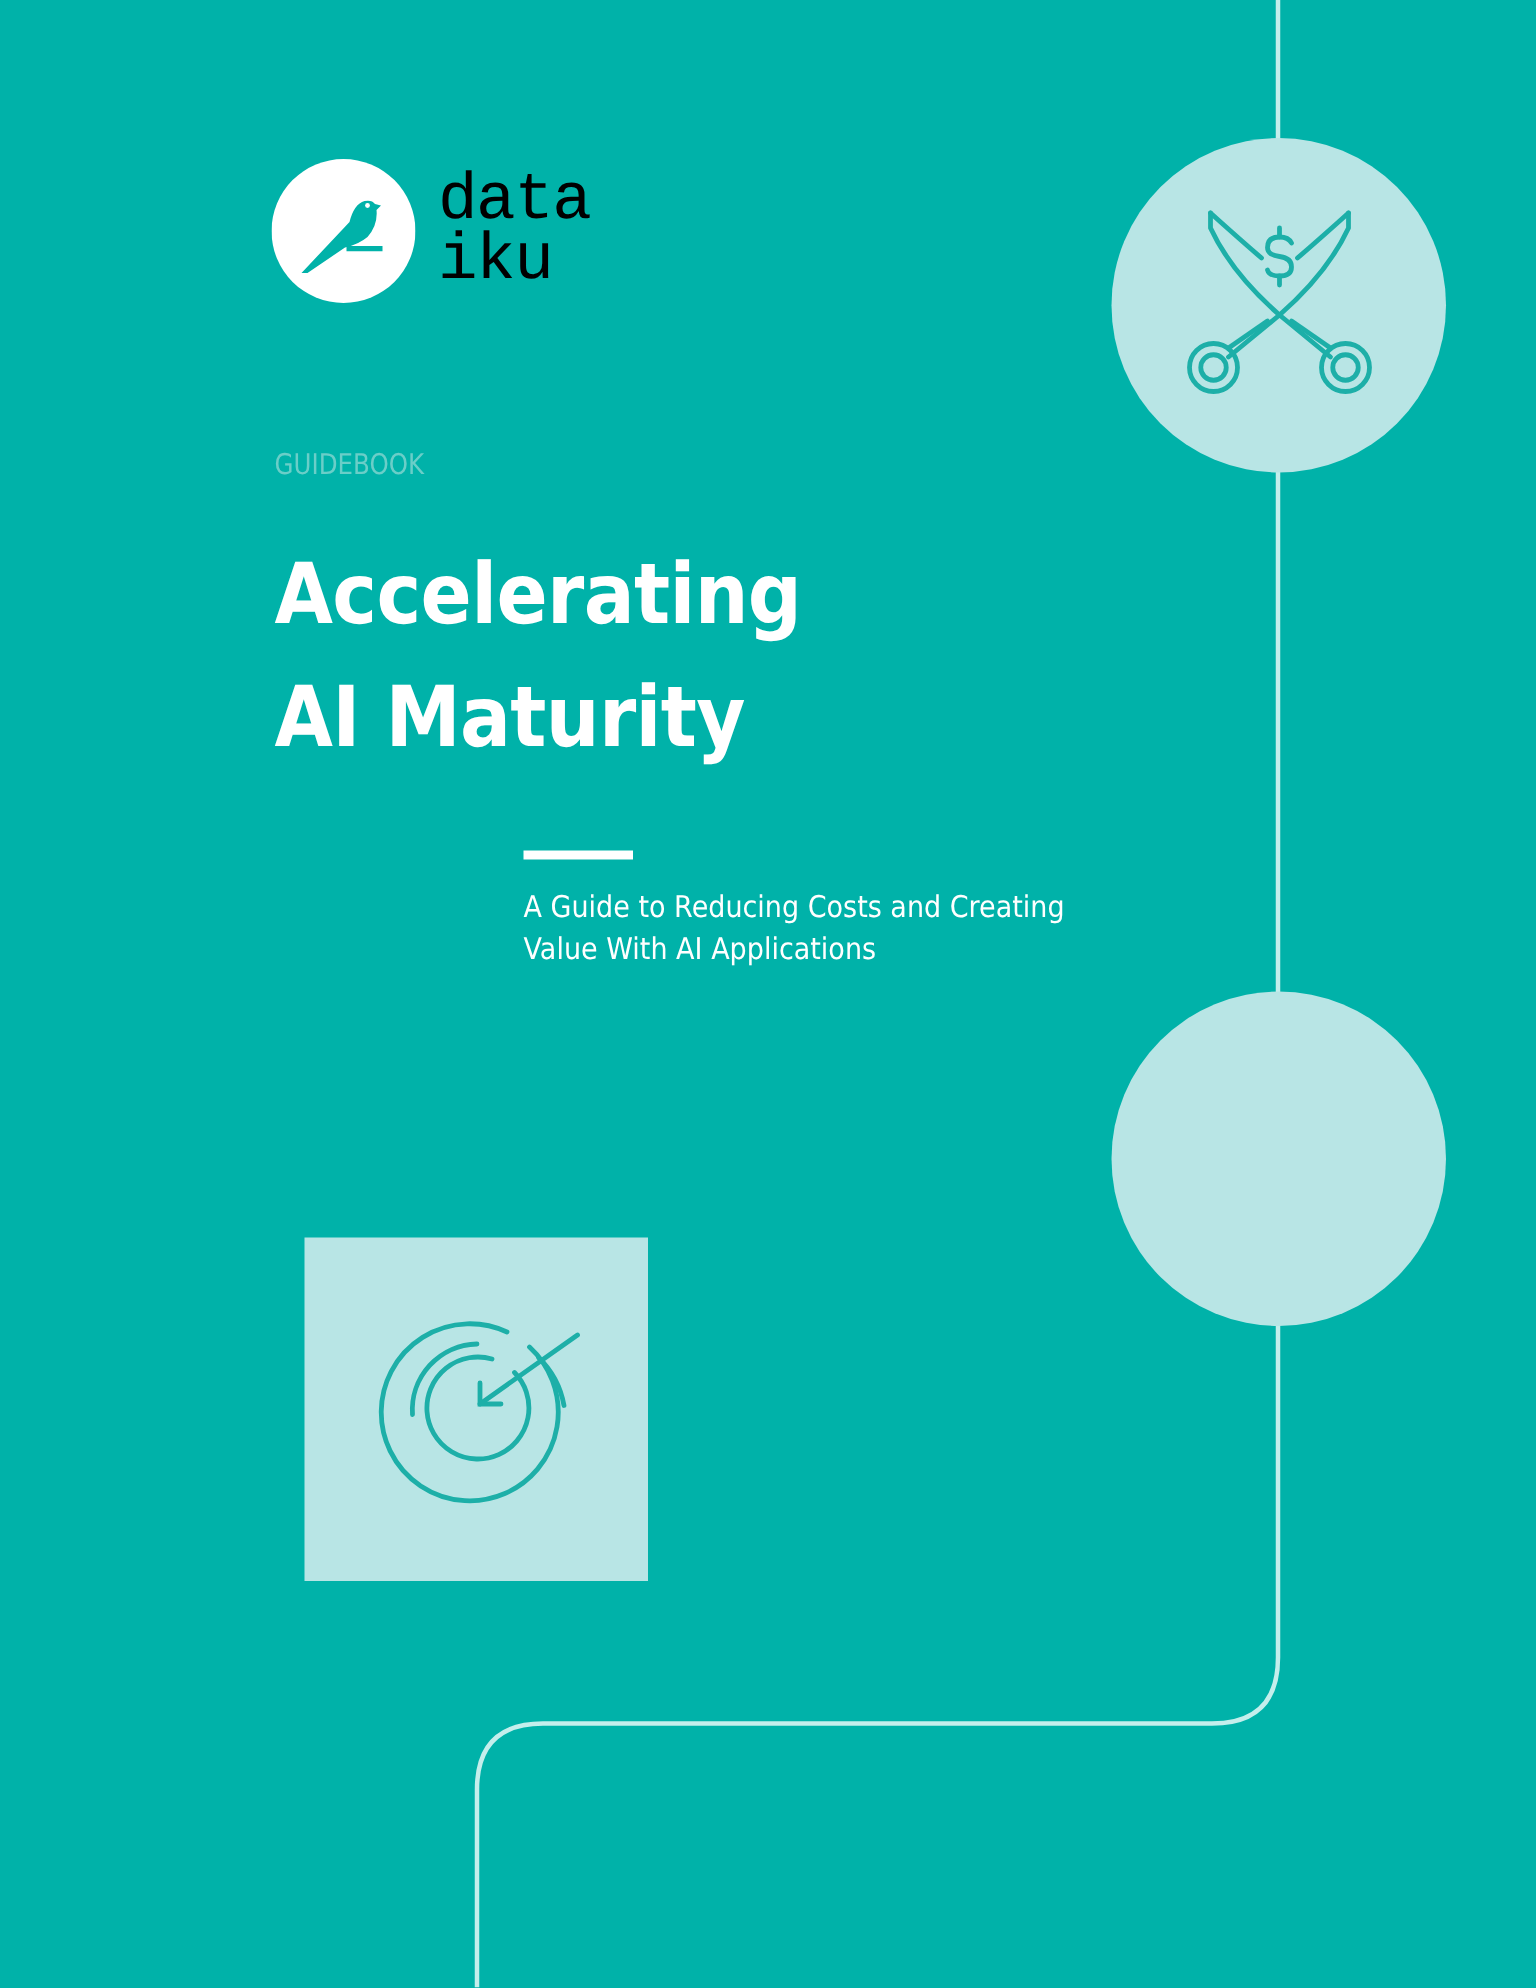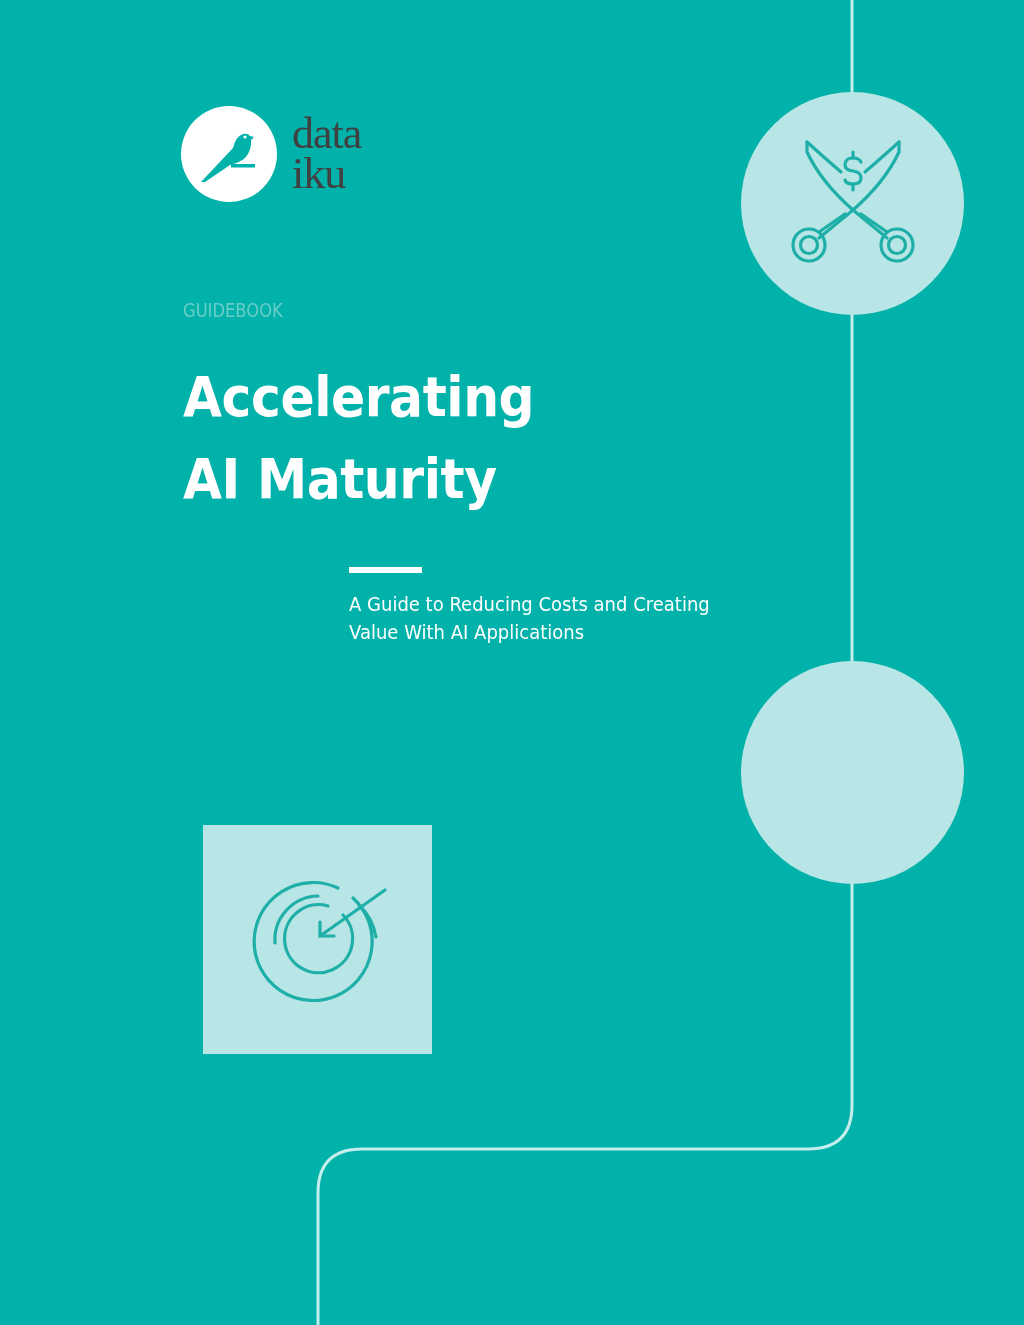--- a/index.html
+++ b/index.html
@@ -28,22 +28,22 @@
       top: 106px;
       display: flex;
       align-items: center;
     }
     .logo-mark {
       width: 96px;
       height: 96px;
     }
     .logo-wordmark {
       margin-left: 15px;
-      color: #404040;
-      font-family: Liberation Serif, serif;
+      color: #000000;
+      font-family: Liberation Mono, monospace;
       font-size: 44px;
       line-height: 40px;
       letter-spacing: -1px;
       font-weight: normal;
     }
     .logo-wordmark span {
       display: block;
     }
     .eyebrow {
       position: absolute;

